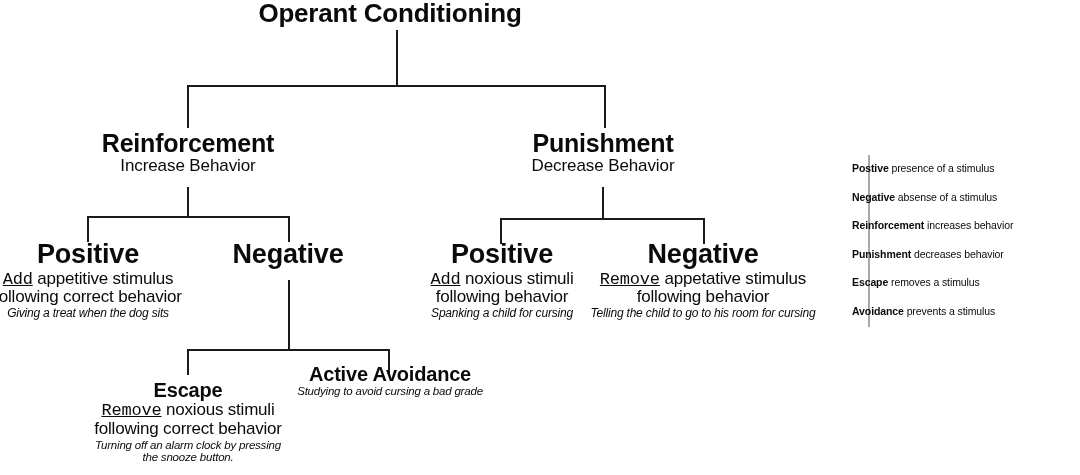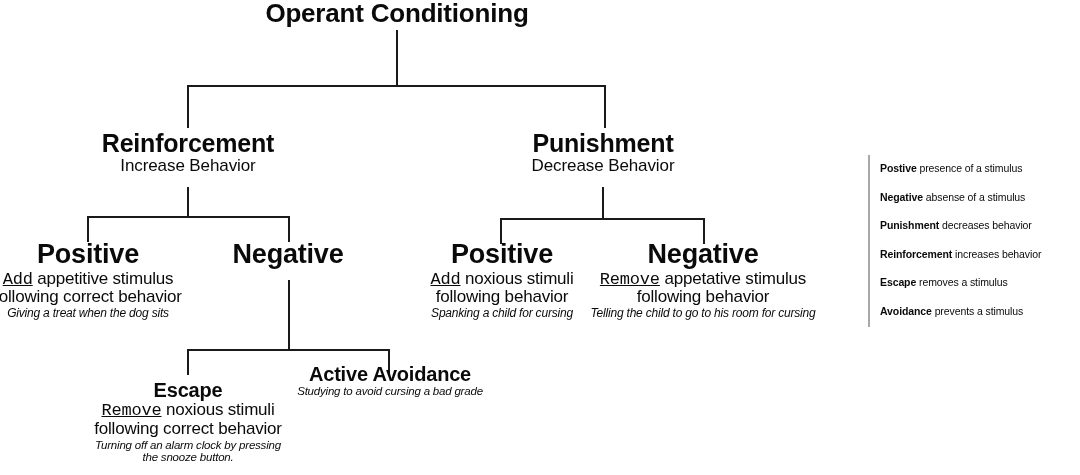--- a/index.html
+++ b/index.html
@@ -66,21 +66,21 @@
   .lvl3-desc  { font-size: 17px; margin-top: 1px; }
   .lvl3-ex    { font-size: 12px; margin-top: 1px; }
 
   .lvl4-title { font-size: 20px; }
   .lvl4-desc  { font-size: 17px; margin-top: 1px; }
   .lvl4-ex    { font-size: 11.5px; margin-top: 1px; }
 
   
   #legend {
     position: absolute;
-    left: 880px;
+    left: 852px;
     top: 163px;
     width: 196px;
   }
   #legend-divider {
     position: absolute;
     left: 868px;
     top: 155px;
     width: 2px;
     height: 172px;
     background: #a8a8a8;
@@ -94,21 +94,21 @@
   }
   .legend-item:last-child { margin-bottom: 0; }
   .legend-term { font-weight: bold; }
   .legend-def  { font-weight: normal; }
 </style>
 </head>
 <body>
 
 <div id="canvas">
 
-  <div class="node" id="root-node" style="left:197px; top:0px; width:400px;">
+  <div class="node" id="root-node" style="left:190px; top:0px; width:400px;">
     <div class="node-title" id="root-title">Operant Conditioning</div>
   </div>
 
   <div class="line v" style="left:396px; top:30px; height:56px;"></div>
   <div class="line h" style="left:187px; top:85px; width:419px;"></div>
   <div class="line v" style="left:187px; top:85px; height:43px;"></div>
   <div class="line v" style="left:604px; top:85px; height:43px;"></div>
 
   <div class="node" style="left:38px; top:131px; width:300px;">
     <div class="node-title lvl2-title">Reinforcement</div>
@@ -185,26 +185,26 @@
 
   <div id="legend-divider"></div>
   <div id="legend">
     <div class="legend-item">
       <span class="legend-term">Postive</span><span class="legend-def"> presence of a stimulus</span>
     </div>
     <div class="legend-item">
       <span class="legend-term">Negative</span><span class="legend-def"> absense of a stimulus</span>
     </div>
     <div class="legend-item">
+      <span class="legend-term">Reinforcement</span><span class="legend-def"> increases behavior</span>
+    </div>
+    <div class="legend-item">
       <span class="legend-term">Punishment</span><span class="legend-def"> decreases behavior</span>
     </div>
     <div class="legend-item">
-      <span class="legend-term">Reinforcement</span><span class="legend-def"> increases behavior</span>
-    </div>
-    <div class="legend-item">
       <span class="legend-term">Escape</span><span class="legend-def"> removes a stimulus</span>
     </div>
     <div class="legend-item">
       <span class="legend-term">Avoidance</span><span class="legend-def"> prevents a stimulus</span>
     </div>
   </div>
 
 </div>
 
 </body></html>

